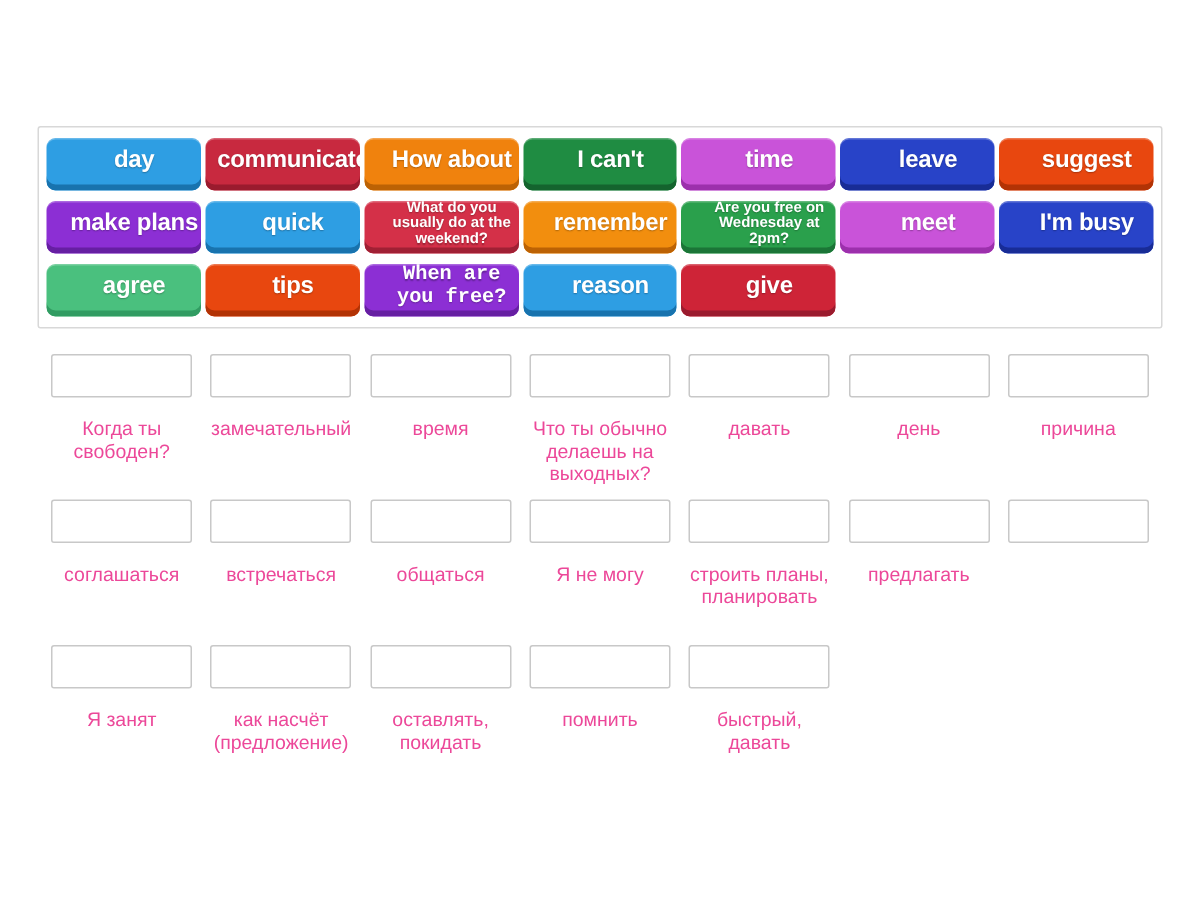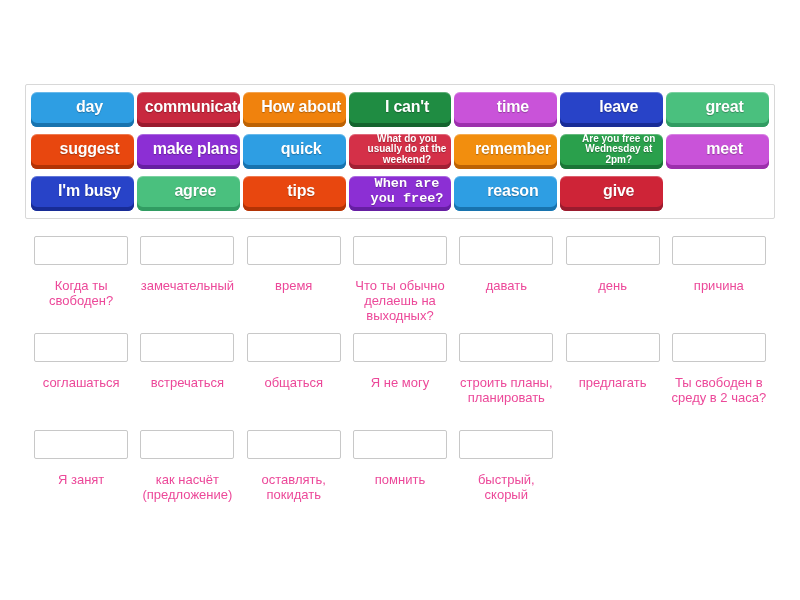--- a/index.html
+++ b/index.html
@@ -50,21 +50,20 @@
 
 <div class="stage">
   <div class="keywords-panel">
     <div class="tiles-grid" id="tiles-grid">
         <div class="tile size-md" style="--c: #2E9EE3; --e: #1873AE;">day</div>
         <div class="tile size-md" style="--c: #C8293F; --e: #9A1B2E;">communicate</div>
         <div class="tile size-md" style="--c: #F0820D; --e: #BC6204;">How about</div>
         <div class="tile size-md" style="--c: #1F8C42; --e: #14642E;">I can't</div>
         <div class="tile size-md" style="--c: #C953D9; --e: #9C30AC;">time</div>
         <div class="tile size-md" style="--c: #2843C8; --e: #182C96;">leave</div>
-        <div class="tile size-md" style="--c: #4AC07E; --e: #319C62;">great</div>
         <div class="tile size-md" style="--c: #E8470F; --e: #B23305;">suggest</div>
         <div class="tile size-md" style="--c: #8C2FD4; --e: #661FA2;">make plans</div>
         <div class="tile size-md" style="--c: #2E9EE3; --e: #1873AE;">quick</div>
         <div class="tile size-xs" style="--c: #D43048; --e: #A02034;">What do you usually do at the weekend?</div>
         <div class="tile size-md" style="--c: #F28E0E; --e: #BC6204;">remember</div>
         <div class="tile size-xs" style="--c: #2AA04C; --e: #1B7537;">Are you free on Wednesday at 2pm?</div>
         <div class="tile size-md" style="--c: #C953D9; --e: #9C30AC;">meet</div>
         <div class="tile size-md" style="--c: #2843C8; --e: #182C96;">I'm busy</div>
         <div class="tile size-md" style="--c: #4AC07E; --e: #319C62;">agree</div>
         <div class="tile size-md" style="--c: #E8470F; --e: #B23305;">tips</div>
@@ -121,36 +120,35 @@
       <div class="answer-cell">
         <div class="drop-slot"></div>
         <div class="def-label">строить планы, планировать</div>
       </div>
       <div class="answer-cell">
         <div class="drop-slot"></div>
         <div class="def-label">предлагать</div>
       </div>
       <div class="answer-cell">
         <div class="drop-slot"></div>
-        <div class="def-label">Ты свободен в среду в 2 часа?</div>
       </div>
       <div class="answer-cell">
         <div class="drop-slot"></div>
         <div class="def-label">Я занят</div>
       </div>
       <div class="answer-cell">
         <div class="drop-slot"></div>
         <div class="def-label">как насчёт (предложение)</div>
       </div>
       <div class="answer-cell">
         <div class="drop-slot"></div>
         <div class="def-label">оставлять, покидать</div>
       </div>
       <div class="answer-cell">
         <div class="drop-slot"></div>
         <div class="def-label">помнить</div>
       </div>
       <div class="answer-cell">
         <div class="drop-slot"></div>
-        <div class="def-label">быстрый, скорый</div>
+        <div class="def-label">быстрый, давать</div>
       </div>
     </div>
 </div>
 
 </body></html>

